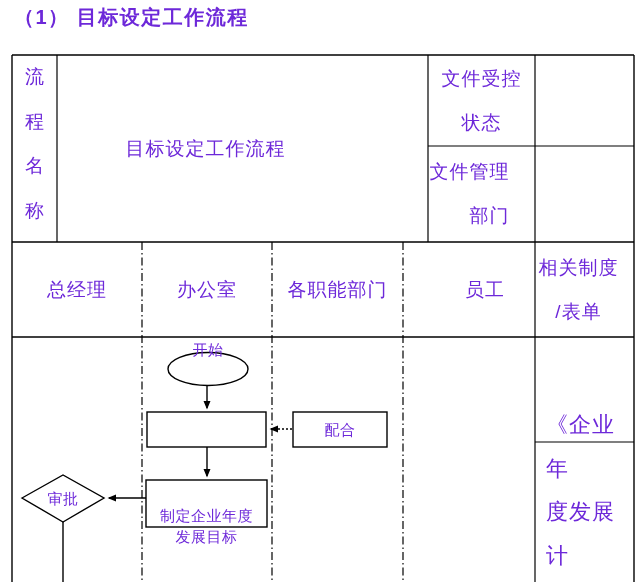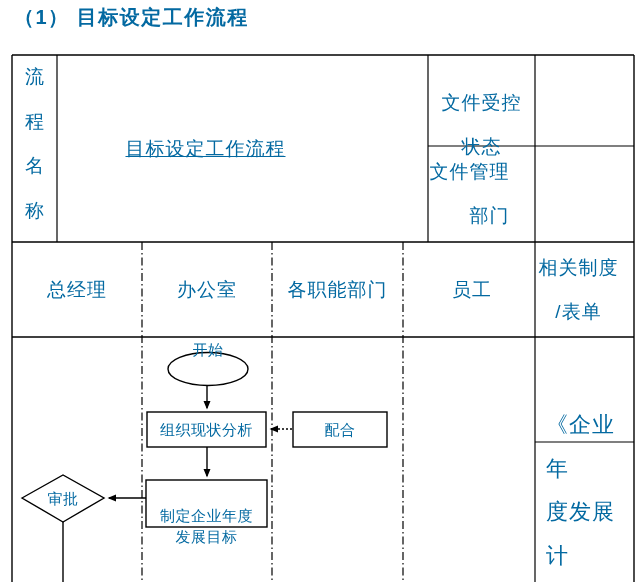--- a/index.html
+++ b/index.html
@@ -1,18 +1,18 @@
 <!DOCTYPE html>
 <html><head>
 <meta charset="utf-8">
 <style>
   html,body{margin:0;padding:0;background:#ffffff;}
   .page{
     position:relative;width:643px;height:582px;background:#ffffff;
-    font-family:"Liberation Sans","DejaVu Sans",sans-serif;color:#0369a1;
+    font-family:"Liberation Sans","DejaVu Sans",sans-serif;color:#6d28d9;
     overflow:hidden;
   }
   .title{
     position:absolute;left:14px;top:4px;margin:0;
     font-size:20px;font-weight:bold;letter-spacing:1.5px;white-space:pre;
   }
   .cell{
     position:absolute;display:flex;align-items:center;justify-content:center;
     text-align:center;font-size:19px;line-height:44px;white-space:pre-line;
     letter-spacing:1px;
@@ -75,37 +75,36 @@
     <ellipse cx="208" cy="369" rx="40" ry="16.5" fill="#fff" stroke="#000" stroke-width="1.4"></ellipse>
     <rect x="147" y="412" width="119" height="35" fill="#fff" stroke="#000" stroke-width="1.4"></rect>
     <rect x="293" y="412" width="94" height="35" fill="#fff" stroke="#000" stroke-width="1.4"></rect>
     <rect x="146" y="480" width="121" height="47" fill="#fff" stroke="#000" stroke-width="1.4"></rect>
     <polygon points="22,498 63,475 104,498 63,522" fill="#fff" stroke="#000" stroke-width="1.4"></polygon>
   </svg>
 
   <h1 class="title txt">（1） 目标设定工作流程</h1>
 
   <div class="vcell txt">流程名称</div>
-  <div class="cell txt" style="left:57px;top:55px;width:297px;height:187px;text-decoration:underline;">目标设定工作流程</div>
-  <div class="cell txt" style="left:428px;top:55px;width:107px;height:91px;margin-top:24px;">文件受控
+  <div class="cell txt" style="left:57px;top:55px;width:297px;height:187px;">目标设定工作流程</div>
+  <div class="cell txt" style="left:428px;top:55px;width:107px;height:91px;">文件受控
 状态</div>
   <div class="cell txt" style="left:535px;top:55px;width:99px;height:91px;"></div>
   <div class="cell txt" style="left:416px;top:146px;width:107px;height:96px;text-align:right;">文件管理
 部门</div>
   <div class="cell txt" style="left:535px;top:146px;width:99px;height:96px;"></div>
 
   <div class="cell txt" style="left:12px;top:242px;width:130px;height:95px;">总经理</div>
   <div class="cell txt" style="left:272px;top:242px;width:131px;height:95px;">各职能部门</div>
   <div class="cell txt" style="left:142px;top:242px;width:130px;height:95px;">办公室</div>
-  <div class="cell txt" style="left:406px;top:242px;width:132px;height:95px;">员工</div>
+  <div class="cell txt" style="left:419px;top:242px;width:132px;height:95px;">员工</div>
   <div class="cell txt" style="left:535px;top:242px;width:87px;height:95px;">相关制度
 /表单</div>
 
   <div class="flowlabel txt" style="left:168px;top:333px;width:80px;height:32px;">开始</div>
-  <div class="flowlabel txt" style="left:147px;top:412px;width:119px;height:35px;">组织现状分析</div>
   <div class="flowlabel txt" style="left:293px;top:412px;width:94px;height:35px;">配合</div>
   <div class="flowlabel txt" style="left:146px;top:480px;width:121px;height:47px;margin-top:22px;">制定企业年度
 发展目标</div>
   <div class="flowlabel txt" style="left:32px;top:475px;width:62px;height:47px;">审批</div>
 
   <div class="doccell txt">《企业年
 度发展计
 划》</div>
 
 </div>

